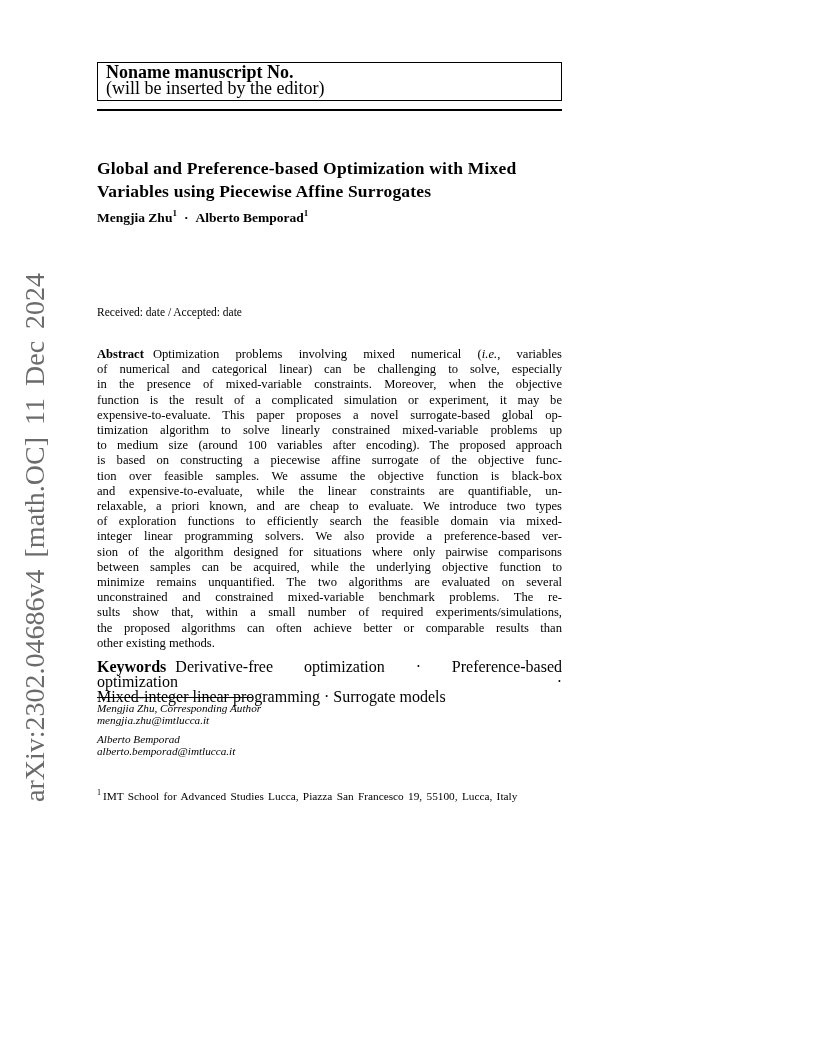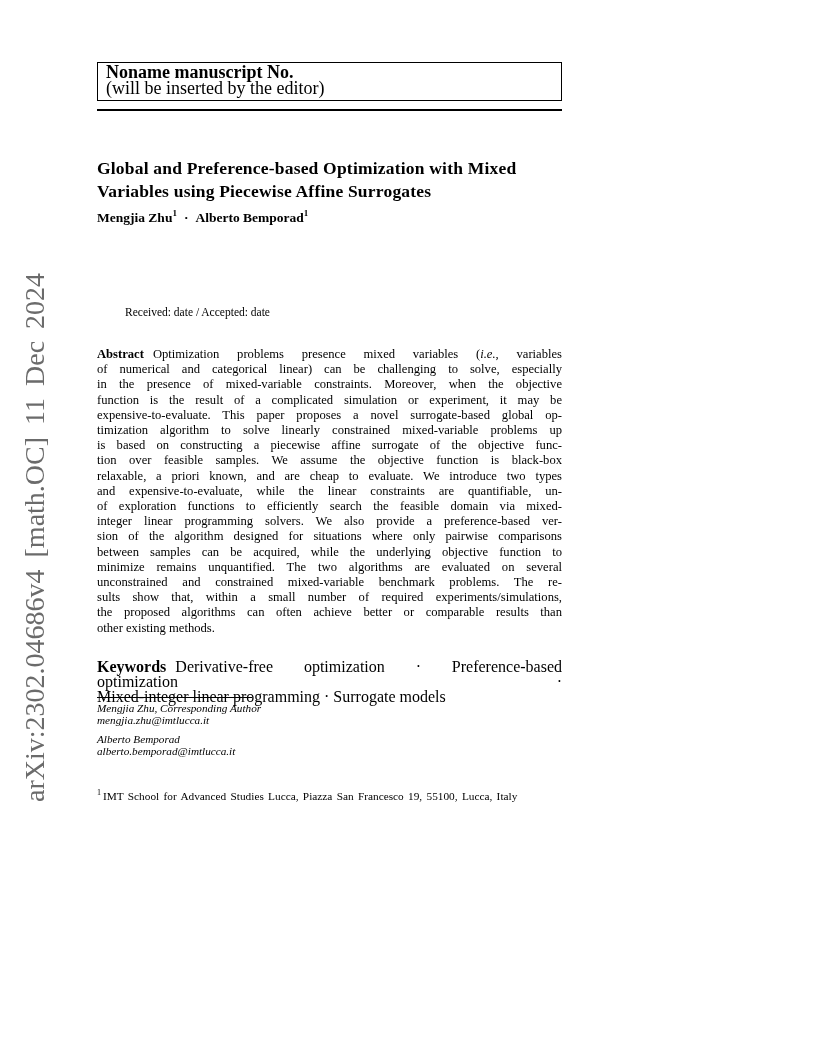--- a/index.html
+++ b/index.html
@@ -32,21 +32,21 @@
     font-size: 17.5px;
     font-weight: bold;
     line-height: 23px;
     letter-spacing: 0.2px;
   }
 
   .authors { top: 208px; font-size: 13.5px; font-weight: bold; }
   .authors sup { font-size: 9px; }
   .authors .sep { padding: 0 7px; }
 
-  .received { top: 306px; font-size: 11.5px; margin-left: 28px; }
+  .received { top: 306px; font-size: 11.5px; }
 
   .abstract { top: 347px; font-size: 12.6px; line-height: 15.2px; }
   .jline { text-align: justify; text-align-last: justify; }
   .abs-lines div { text-align: justify; text-align-last: justify; }
   .abs-lines div:last-child { text-align-last: left; }
   .lead-label { font-weight: bold; padding-right: 9px; }
   .it { font-style: italic; }
 
   .keywords { top: 659px; font-size: 16px; line-height: 15.2px; }
   .keywords .line2 { text-align: left; }
@@ -92,32 +92,33 @@
   </div>
 
   <div class="col authors">
     <span>Mengjia Zhu</span><sup>1</sup><span class="sep">·</span><span>Alberto Bemporad</span><sup>1</sup>
   </div>
 
   <div class="col received">Received: date / Accepted: date</div>
 
   <div class="col abstract">
     <div class="jline">
-      <span class="lead-label">Abstract</span><span>Optimization problems presence mixed variables (</span><span class="it">i.e.</span><span>, variables</span>
+      <span class="lead-label">Abstract</span><span>Optimization problems involving mixed numerical (</span><span class="it">i.e.</span><span>, variables</span>
     </div>
     <div class="abs-lines">
         <div>of numerical and categorical linear) can be challenging to solve, especially</div>
         <div>in the presence of mixed-variable constraints. Moreover, when the objective</div>
         <div>function is the result of a complicated simulation or experiment, it may be</div>
         <div>expensive-to-evaluate. This paper proposes a novel surrogate-based global op-</div>
         <div>timization algorithm to solve linearly constrained mixed-variable problems up</div>
+        <div>to medium size (around 100 variables after encoding). The proposed approach</div>
         <div>is based on constructing a piecewise affine surrogate of the objective func-</div>
         <div>tion over feasible samples. We assume the objective function is black-box</div>
+        <div>and expensive-to-evaluate, while the linear constraints are quantifiable, un-</div>
         <div>relaxable, a priori known, and are cheap to evaluate. We introduce two types</div>
-        <div>and expensive-to-evaluate, while the linear constraints are quantifiable, un-</div>
         <div>of exploration functions to efficiently search the feasible domain via mixed-</div>
         <div>integer linear programming solvers. We also provide a preference-based ver-</div>
         <div>sion of the algorithm designed for situations where only pairwise comparisons</div>
         <div>between samples can be acquired, while the underlying objective function to</div>
         <div>minimize remains unquantified. The two algorithms are evaluated on several</div>
         <div>unconstrained and constrained mixed-variable benchmark problems. The re-</div>
         <div>sults show that, within a small number of required experiments/simulations,</div>
         <div>the proposed algorithms can often achieve better or comparable results than</div>
         <div>other existing methods.</div>
       </div>

